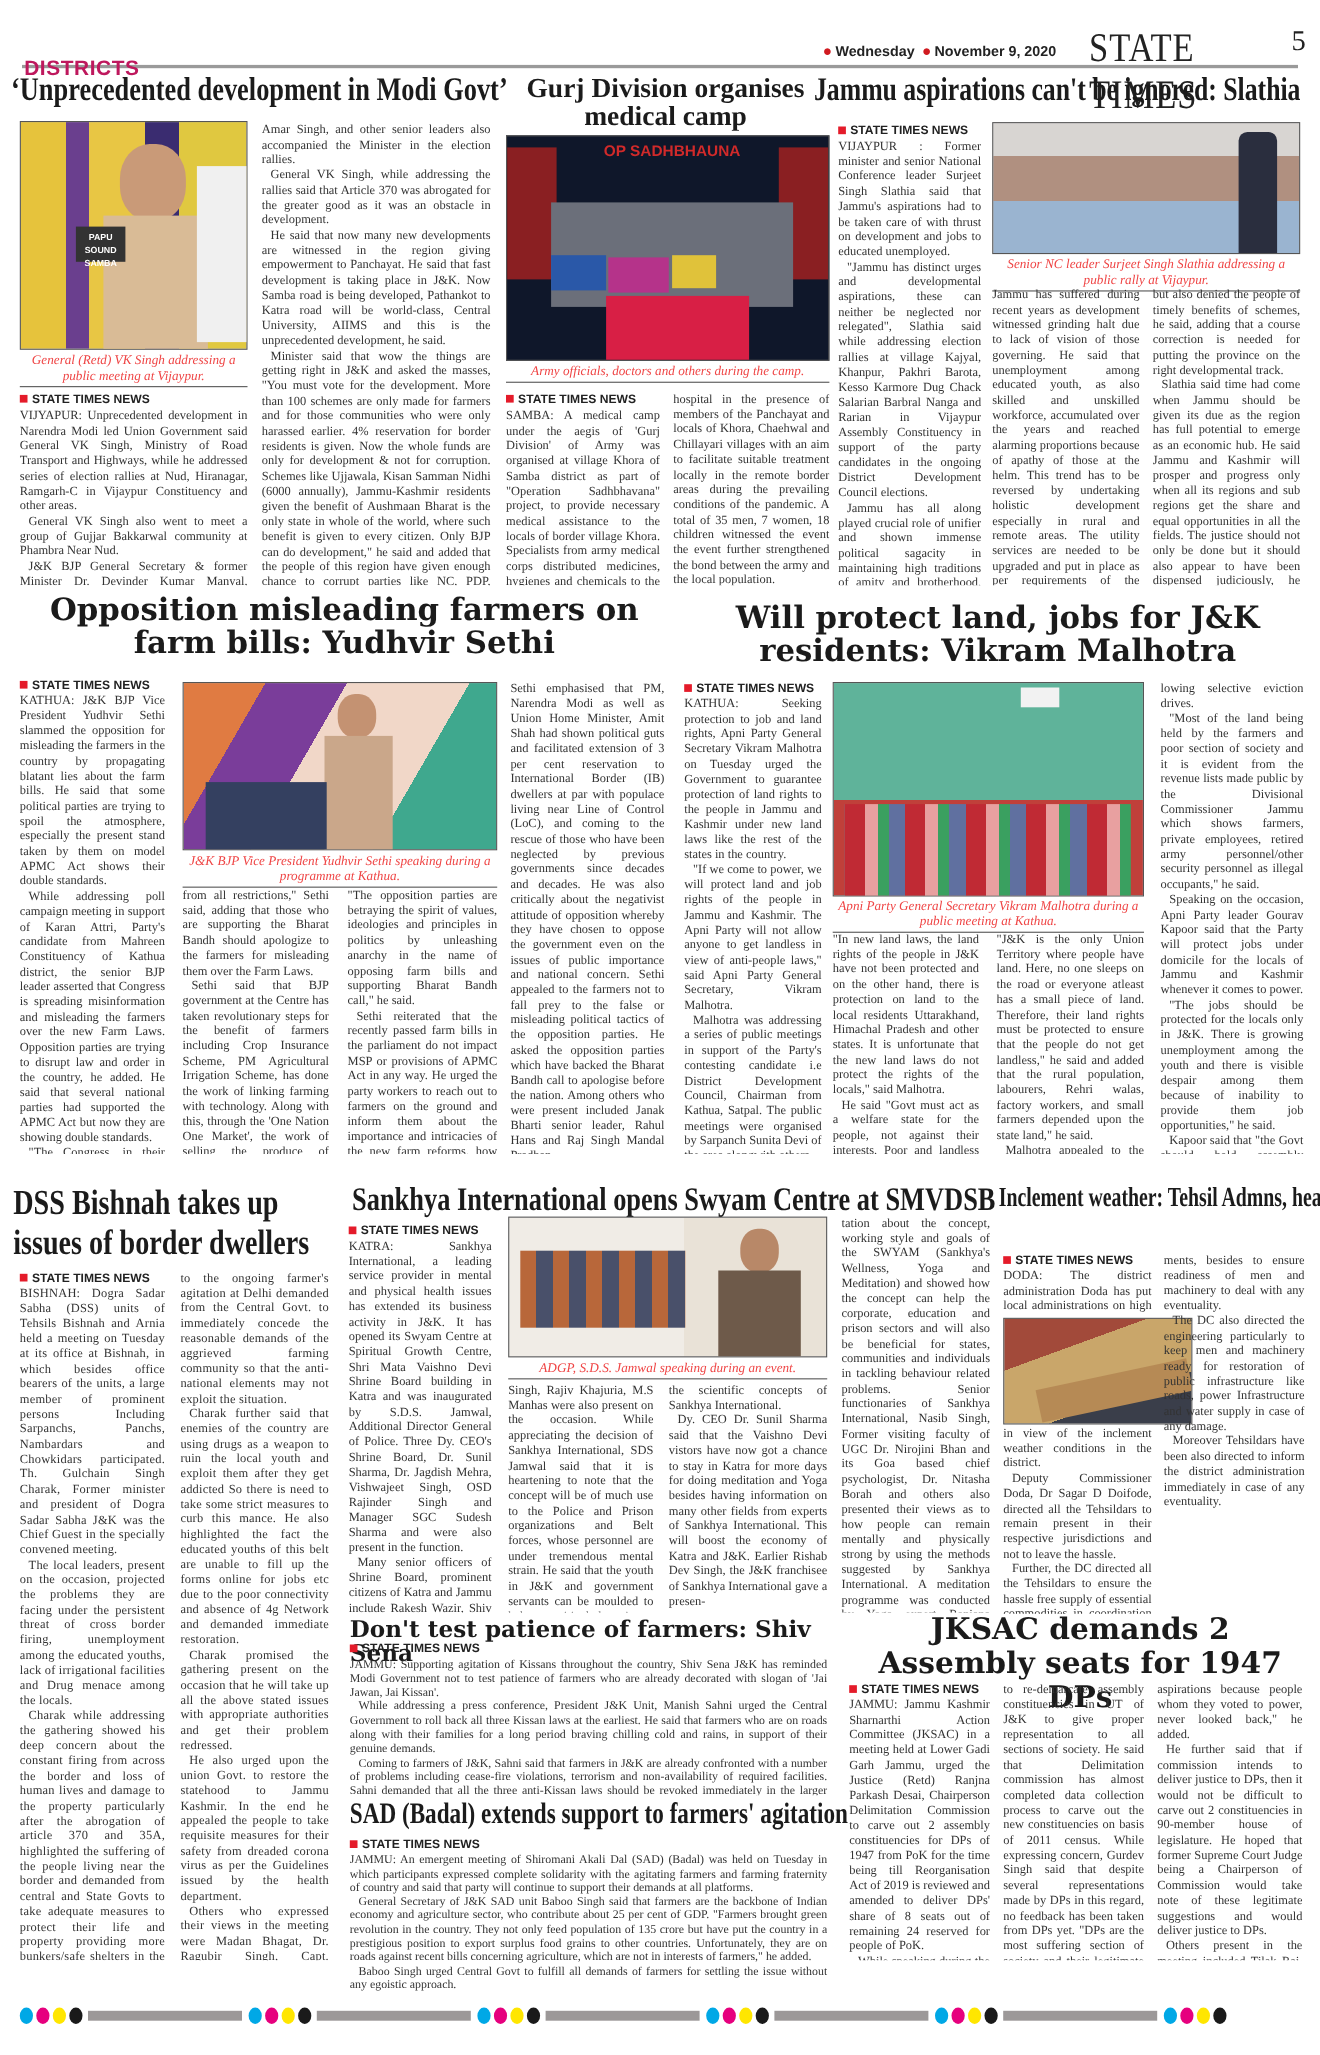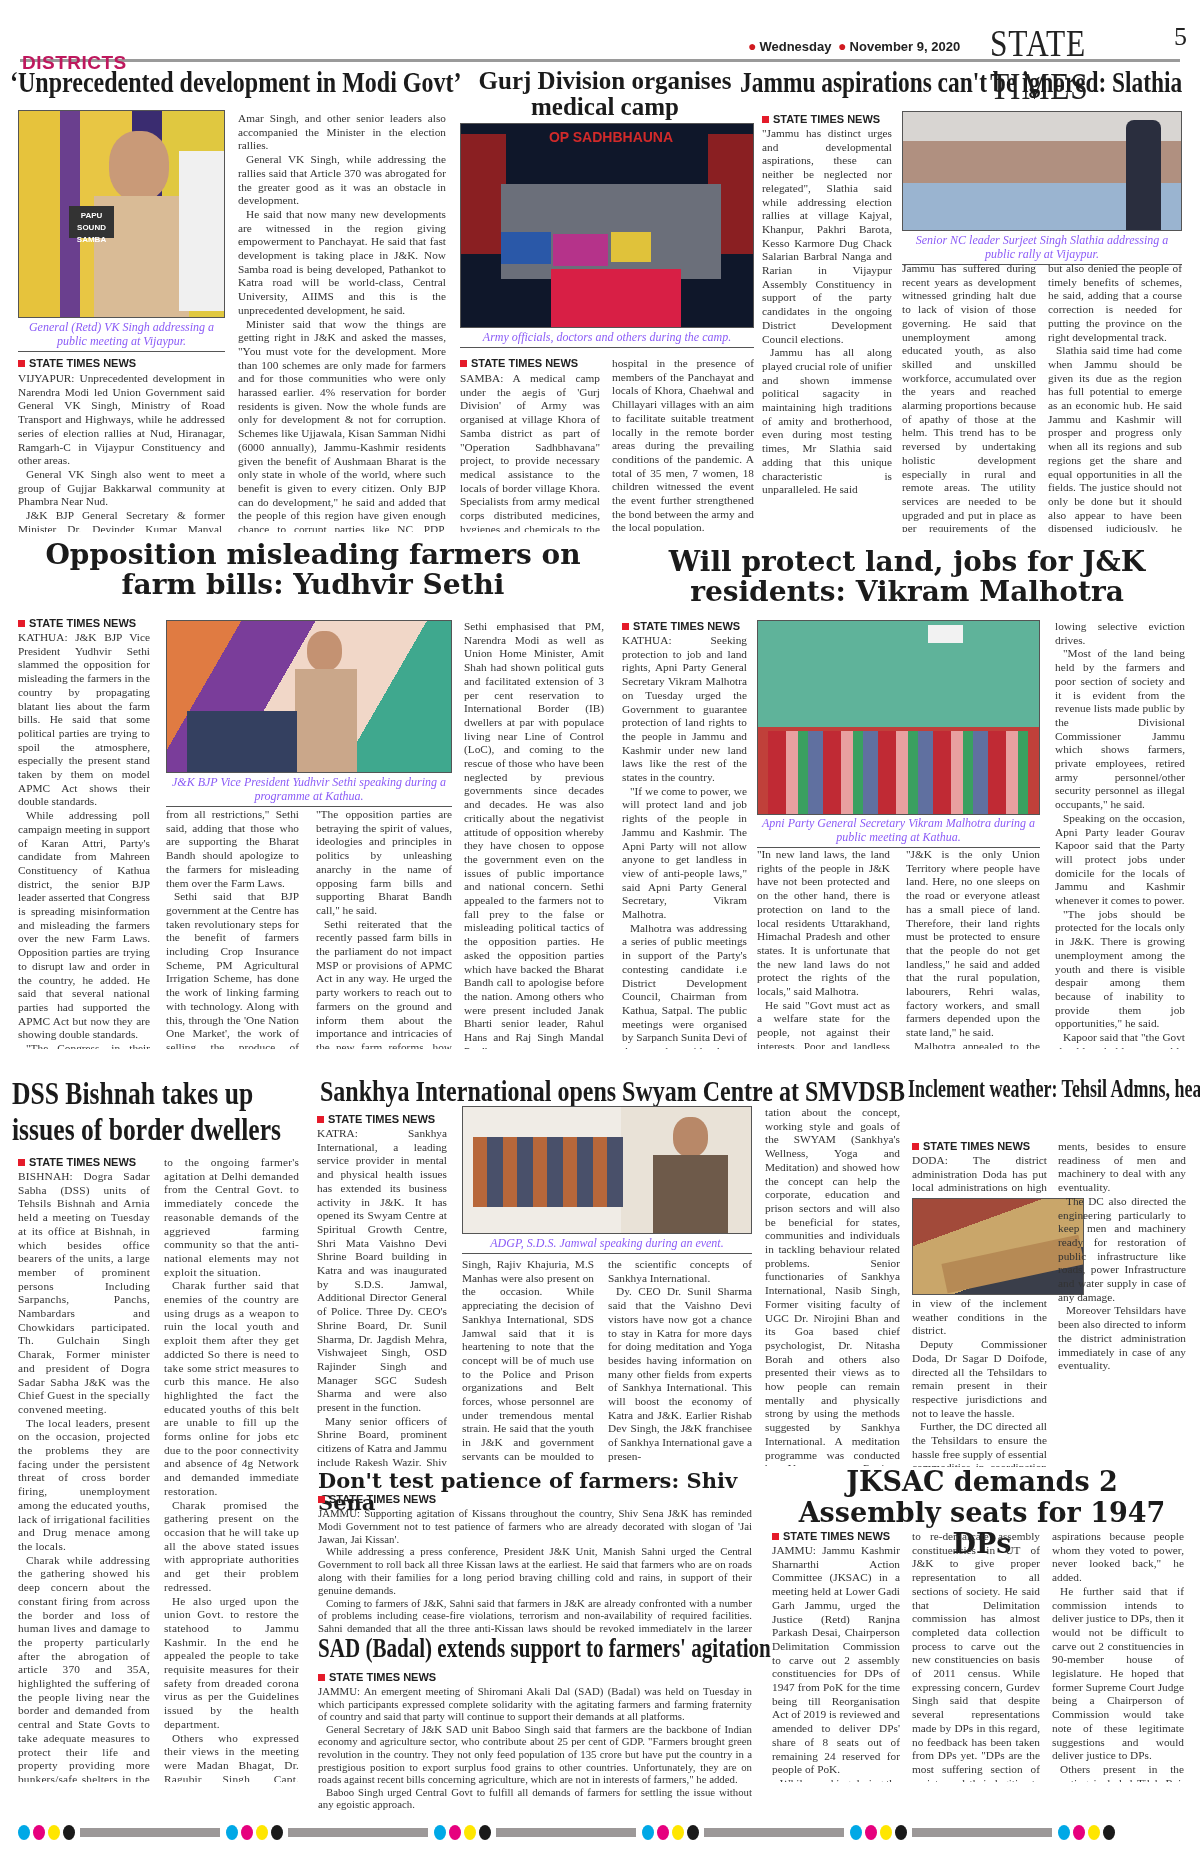--- a/index.html
+++ b/index.html
@@ -13,21 +13,21 @@
 .pgno{left:1174px;top:22px;font-family:"Liberation Serif",serif;font-size:26px;color:#222}
 .hl{font-family:"Liberation Serif",serif;font-weight:bold;color:#1b1b1b;line-height:1.05;text-align:center}
 .cond{transform:scaleX(.78);transform-origin:center;white-space:nowrap}
 .hs{font-family:"DejaVu Serif",serif;font-weight:bold;color:#1b1b1b;text-align:center;line-height:1.05}
 .byl{font-family:"Liberation Sans",sans-serif;font-weight:bold;font-size:11px;color:#222;margin-bottom:1px}
 .byl::before{content:"";display:inline-block;width:7px;height:7px;background:#e41b2a;margin-right:4px}
 .col{font-family:"Liberation Serif",serif;font-size:11.3px;line-height:13.7px;text-align:justify;color:#333;overflow:hidden}
 .col p{text-indent:8px}
 .col p:first-child{text-indent:0}
 .photo{border:1px solid #555;overflow:hidden}
-.cap{font-family:"Liberation Serif",serif;font-style:italic;font-size:12px;color:#8b5cf6;text-align:center;line-height:14px;border-bottom:1px solid #555;padding-bottom:3px}
+.cap{font-family:"Liberation Serif",serif;font-style:italic;font-size:12px;color:#ef4444;text-align:center;line-height:14px;border-bottom:1px solid #555;padding-bottom:3px}
 .bar{height:9px;background:#9c9898}
 .dots span{display:inline-block;width:12px;height:15px;border-radius:50%;margin-right:3px}
 </style>
 </head>
 <body>
 
 <div class="abs topbar"></div>
 <div class="abs section">DISTRICTS</div>
 <div class="abs date"><span class="dot">●</span><span>Wednesday</span> <span class="dot">●</span><span>November 9, 2020</span></div>
 <div class="abs mast">STATE TIMES</div>
@@ -76,20 +76,21 @@
   </div>
 <div class="abs col" style="left:612px;top:357px;width:142px;height:175px">
     <p>hospital in the presence of members of the Panchayat and locals of Khora, Chaehwal and Chillayari villages with an aim to facilitate suitable treatment locally in the remote border areas during the prevailing conditions of the pandemic. A total of 35 men, 7 women, 18 children witnessed the event the event further strengthened the bond between the army and the local population.</p>
   </div>
 
 <div class="abs hl" style="left:740px;top:66px;width:470px;font-size:30px;transform:scaleX(.78);transform-origin:left;white-space:nowrap">Jammu aspirations can't be ignored: Slathia</div>
 <div class="abs" style="left:762px;top:113px;width:130px">
     <div class="byl">STATE TIMES NEWS</div>
   </div>
 <div class="abs col" style="left:762px;top:127px;width:130px;height:405px">
+  <p>VIJAYPUR : Former minister and senior National Conference leader Surjeet Singh Slathia said that Jammu's aspirations had to be taken care of with thrust on development and jobs to educated unemployed.</p>
     <p>"Jammu has distinct urges and developmental aspirations, these can neither be neglected nor relegated", Slathia said while addressing election rallies at village Kajyal, Khanpur, Pakhri Barota, Kesso Karmore Dug Chack Salarian Barbral Nanga and Rarian in Vijaypur Assembly Constituency in support of the party candidates in the ongoing District Development Council elections.</p>
     <p>Jammu has all along played crucial role of unifier and shown immense political sagacity in maintaining high traditions of amity and brotherhood, even during most testing times, Mr Slathia said adding that this unique characteristic is unparalleled. He said</p>
 </div>
 <div class="abs photo" style="left:902px;top:111px;width:280px;height:120px;background:linear-gradient(180deg,#d8d5d2 0 25%,#b09080 25% 60%,#9ab4d0 60% 100%)">
   <div style="position:absolute;right:20px;top:8px;width:35px;height:110px;background:#2a2e3e;border-radius:8px 8px 0 0"></div>
 </div>
 <div class="abs cap" style="left:902px;top:233px;width:280px">Senior NC leader Surjeet Singh Slathia addressing a public rally at Vijaypur.</div>
 <div class="abs col" style="left:902px;top:262px;width:134px;height:270px">
     <p>Jammu has suffered during recent years as development witnessed grinding halt due to lack of vision of those governing. He said that unemployment among educated youth, as also skilled and unskilled workforce, accumulated over the years and reached alarming proportions because of apathy of those at the helm. This trend has to be reversed by undertaking holistic development especially in rural and remote areas. The utility services are needed to be upgraded and put in place as per requirements of the people. Focus must be given on the completion of ongoing works in a time bound manner. The delays have not only resulted in cost escalation</p>
   </div>

